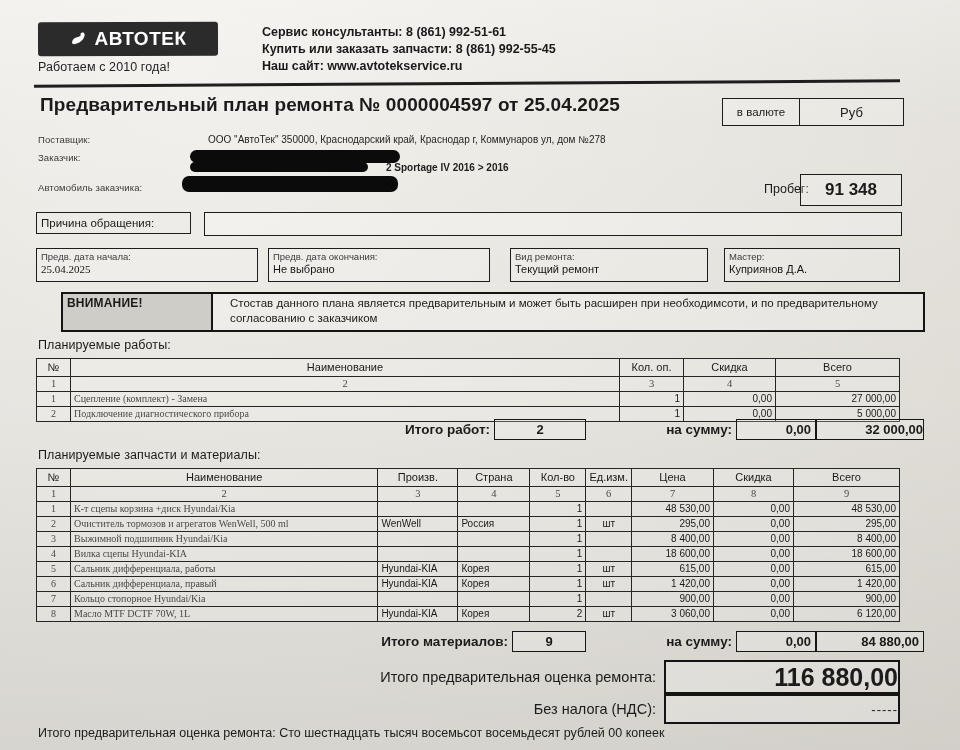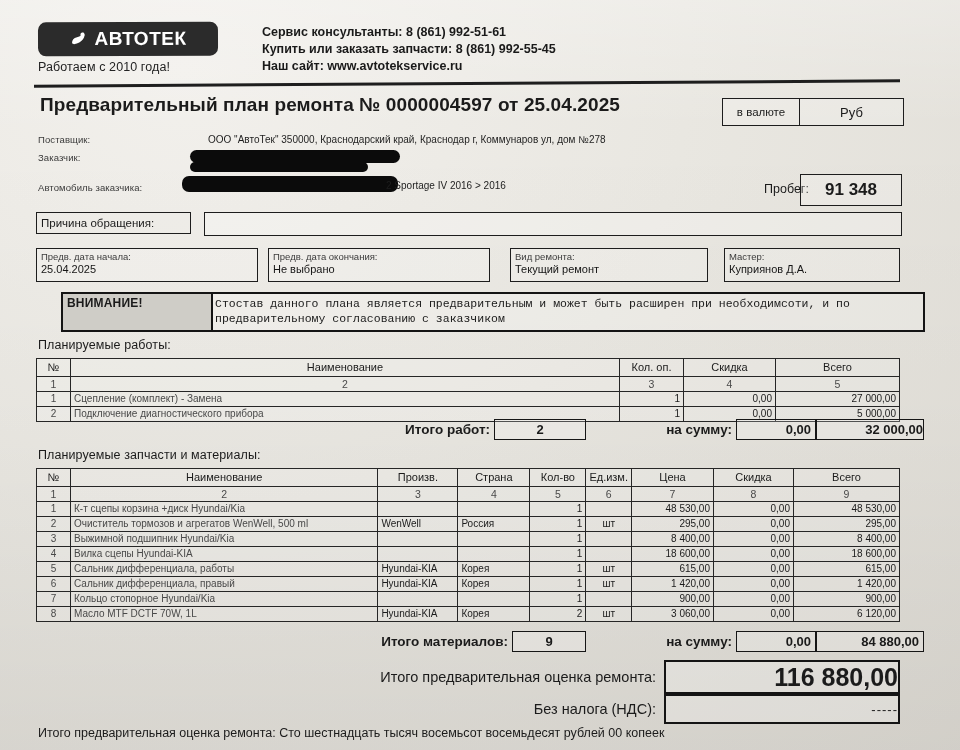--- a/index.html
+++ b/index.html
@@ -25,21 +25,21 @@
     content:"";position:absolute;left:0;top:0;right:0;bottom:0;
     background:linear-gradient(180deg,rgba(255,255,255,.30) 0%,rgba(0,0,0,0) 18%,
       rgba(0,0,0,.015) 55%,rgba(0,0,0,.06) 100%);
     pointer-events:none;
   }
   .content{position:absolute;left:12px;top:10px;width:960px;height:750px;}
 
   
   .logo-bar{
     position:absolute;left:26px;top:12px;width:180px;height:34px;
-    background:#2b2b2b;border-radius:8px;
+    background:#2b2b2b;border-radius:3px;
     display:flex;align-items:center;justify-content:center;gap:5px;
     transform:rotate(-0.2deg);
   }
   .logo-mark{width:20px;height:20px;position:relative;flex:0 0 auto;}
   .logo-mark svg{display:block;}
   .logo-text{
     color:#fff;font-weight:bold;font-size:19px;letter-spacing:.5px;
     font-family:"Liberation Sans",sans-serif;
   }
   .slogan{
@@ -103,23 +103,22 @@
   .attn{position:absolute;left:24px;top:282px;width:864px;height:40px;margin-left:25px;}
   .attn .lab{
     position:absolute;left:0;top:0;width:152px;height:40px;
     border:2px solid #141414;background:#cfcdc7;box-sizing:border-box;
     display:flex;align-items:flex-start;padding:2px 0 0 4px;
     font-size:12px;font-weight:bold;letter-spacing:.2px;
   }
   .attn .txt{
     position:absolute;left:152px;top:0;width:712px;height:40px;
     border:2px solid #141414;border-left:none;box-sizing:border-box;
-    padding:2px 2px;font-size:11.5px;line-height:15px;
+    padding:2px 17px;font-size:11.5px;line-height:15px;
     background:rgba(255,255,255,.2);
-    font-family:Liberation Mono, monospace;
   }
 
   .sect{position:absolute;font-size:12.5px;letter-spacing:.1px;}
   #s1{left:26px;top:328px;}
   #s2{left:26px;top:438px;}
 
   
   table.grid{
     position:absolute;border-collapse:collapse;
     background:rgba(255,255,255,.16);
@@ -129,21 +128,21 @@
     border:1px solid #262626;padding:0 3px;font-weight:normal;
     height:14px;line-height:14px;white-space:nowrap;overflow:hidden;
   }
   table.grid thead th{
     text-align:center;font-size:11px;height:17px;line-height:17px;
   }
   table.grid tr.numrow td{text-align:center;font-size:10.5px;height:14px;}
   td.c{text-align:center;}
   td.r{text-align:right;}
   td.l{text-align:left;}
-  .muted{color:#494949;}
+  .muted{color:#494949;font-family:Liberation Serif, serif;}
 
   #works{left:24px;top:348px;width:864px;}
   #parts{left:24px;top:458px;width:864px;}
 
   
   .totbar{position:absolute;height:21px;font-size:13px;font-weight:bold;}
   .totbar .cell{position:absolute;top:0;height:21px;border:1.8px solid #161616;
     box-sizing:border-box;display:flex;align-items:center;background:rgba(255,255,255,.2);}
   .totbar .lbl{position:absolute;top:0;height:21px;display:flex;align-items:center;
     justify-content:flex-end;font-weight:bold;font-size:13.5px;}
@@ -193,21 +192,21 @@
 
     <div class="kv" style="left:26px;top:124px;">Поставщик:</div>
     <div class="kv-val" style="left:196px;top:124px;">ООО "АвтоТек" 350000, Краснодарский край, Краснодар г, Коммунаров ул, дом №278</div>
 
     <div class="kv" style="left:26px;top:142px;">Заказчик:</div>
     <div class="redact" style="left:178px;top:140px;width:210px;height:13px;"></div>
     <div class="redact" style="left:178px;top:152px;width:178px;height:10px;"></div>
 
     <div class="kv" style="left:26px;top:172px;">Автомобиль заказчика:</div>
     <div class="redact" style="left:170px;top:166px;width:216px;height:16px;"></div>
-    <div class="kv-val" style="left:374px;top:170px;">2 Sportage IV 2016 &gt; 2016</div>
+    <div class="kv-val" style="left:374px;top:152px;font-weight:bold;">2 Sportage IV 2016 &gt; 2016</div>
 
     <div class="mileage-label">Пробег:</div>
     <div class="mileage-box">91 348</div>
 
     <div class="reason-row">
       <div class="reason-lbl">Причина обращения:</div>
       <div class="reason-in"></div>
     </div>
 
     <div class="fbox" id="fb1">

